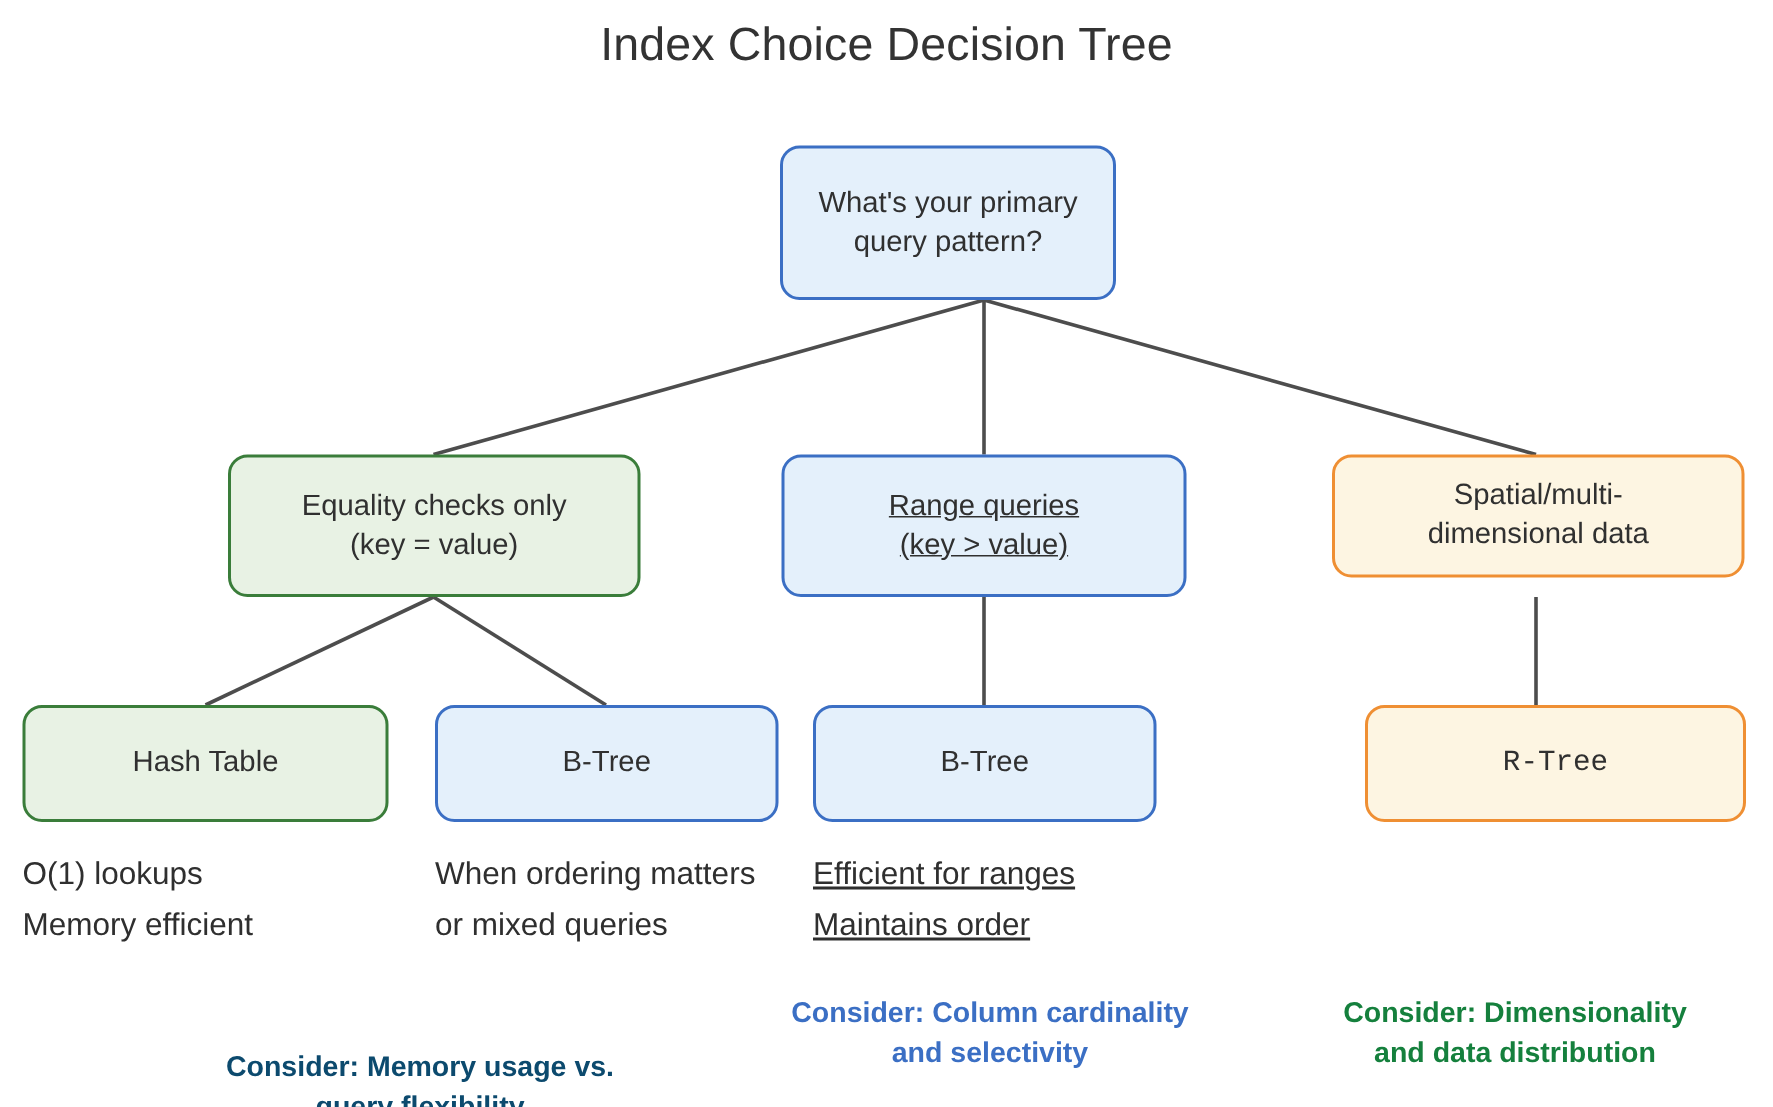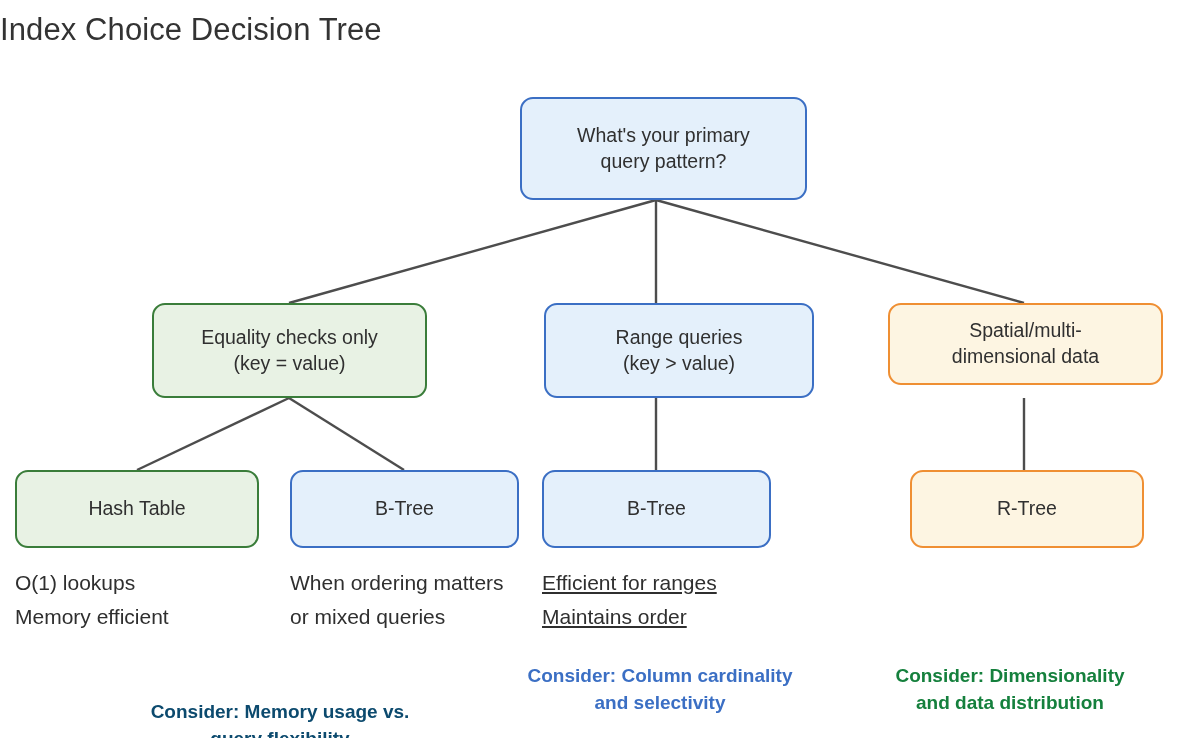--- a/index.html
+++ b/index.html
@@ -18,21 +18,21 @@
   #diagram-root {
     position: relative;
     width: 1182px;
     height: 738px;
   }
   .diagram-title {
     position: absolute;
     top: 12px;
     left: 0;
     width: 1182px;
-    text-align: left;
+    text-align: center;
     font-size: 31px;
     font-weight: 400;
     color: #333333;
     letter-spacing: 0.1px;
   }
   svg.canvas {
     position: absolute;
     top: 0;
     left: 0;
     width: 1182px;
@@ -102,34 +102,34 @@
     <path class="edge" d="M 656 200 L 1024 303"></path>
 
     <path class="edge" d="M 289 398 L 137 470"></path>
     <path class="edge" d="M 289 398 L 404 470"></path>
 
     <path class="edge" d="M 656 398 L 656 470"></path>
 
     <path class="edge" d="M 1024 398 L 1024 470"></path>
   </svg>
 
-  <div class="node-box node-blue" style="left:520px; top:97px; width:287px; height:103px;">What's your primary
+  <div class="node-box node-blue" style="left:520px; top:97px; width:224px; height:103px;">What's your primary
 query pattern?</div>
 
   <div class="node-box node-green" style="left:152px; top:303px; width:275px; height:95px;">Equality checks only
 (key = value)</div>
-  <div class="node-box node-blue" style="left:544px; top:303px; width:270px; height:95px;">Range queries
+  <div class="node-box node-blue" style="left:521px; top:303px; width:270px; height:95px;text-decoration:underline;">Range queries
 (key &gt; value)</div>
   <div class="node-box node-orange" style="left:888px; top:303px; width:275px; height:82px;">Spatial/multi-
 dimensional data</div>
 
   <div class="node-box node-green" style="left:15px; top:470px; width:244px; height:78px;">Hash Table</div>
   <div class="node-box node-blue" style="left:290px; top:470px; width:229px; height:78px;">B-Tree</div>
   <div class="node-box node-blue" style="left:542px; top:470px; width:229px; height:78px;">B-Tree</div>
-  <div class="node-box node-orange" style="left:910px; top:470px; width:234px; height:78px;">R-Tree</div>
+  <div class="node-box node-orange" style="left:910px; top:470px; width:254px; height:78px;font-family:Liberation Mono, monospace;">R-Tree</div>
 
   <div class="caption" style="left:15px; top:566px; width:244px;">O(1) lookups
 Memory efficient</div>
   <div class="caption" style="left:290px; top:566px; width:229px;">When ordering matters
 or mixed queries</div>
   <div class="caption" style="left:542px; top:566px; width:229px;text-decoration:underline;">Efficient for ranges
 Maintains order</div>
 
   <div class="consider-note" style="left:100px; top:663px; width:360px; color:#0c4a6e;margin-top:36px;">Consider: Memory usage vs.
 query flexibility</div>

